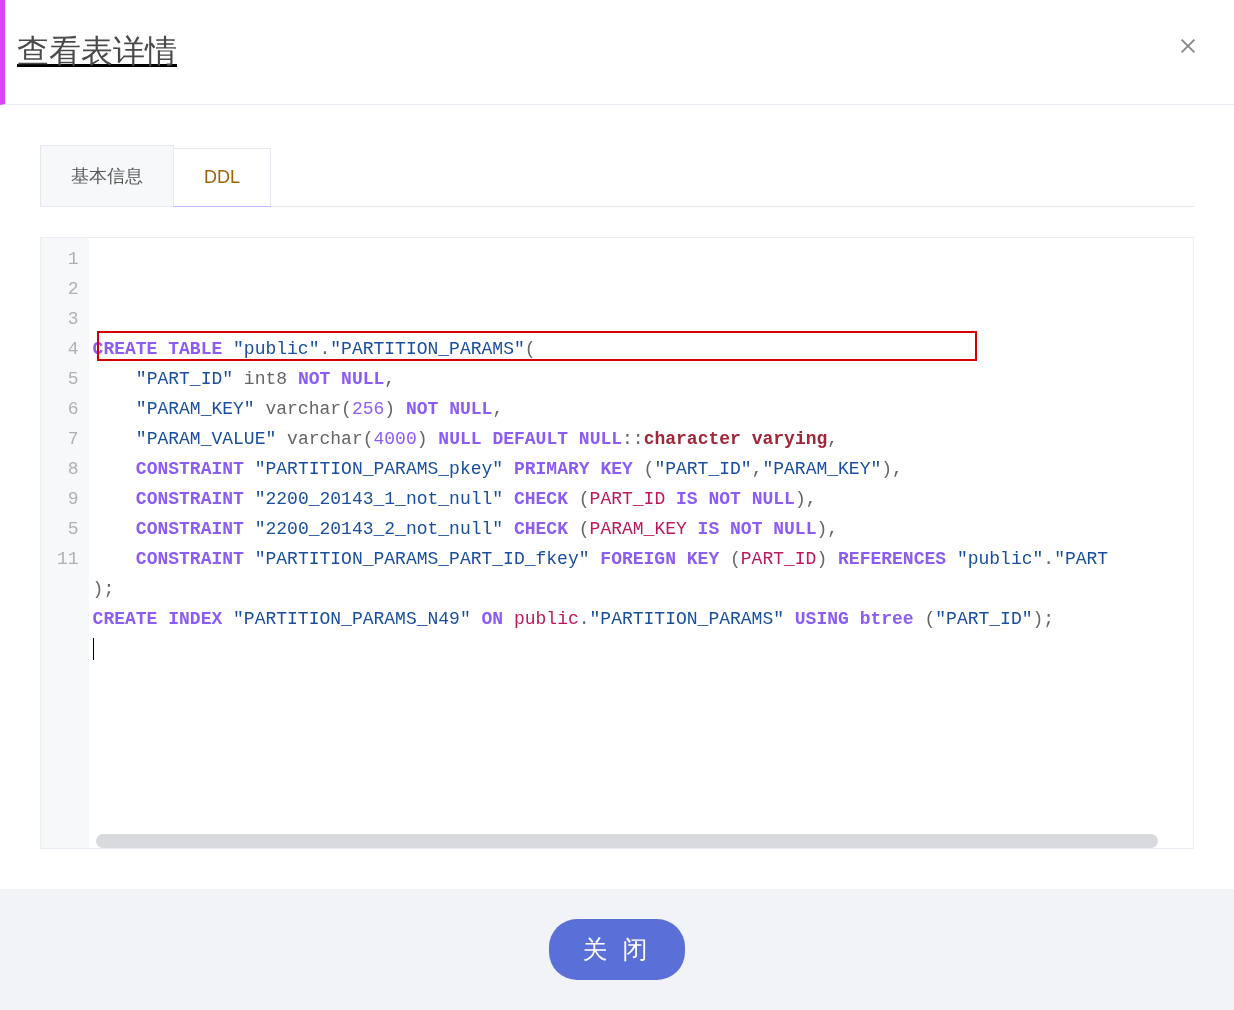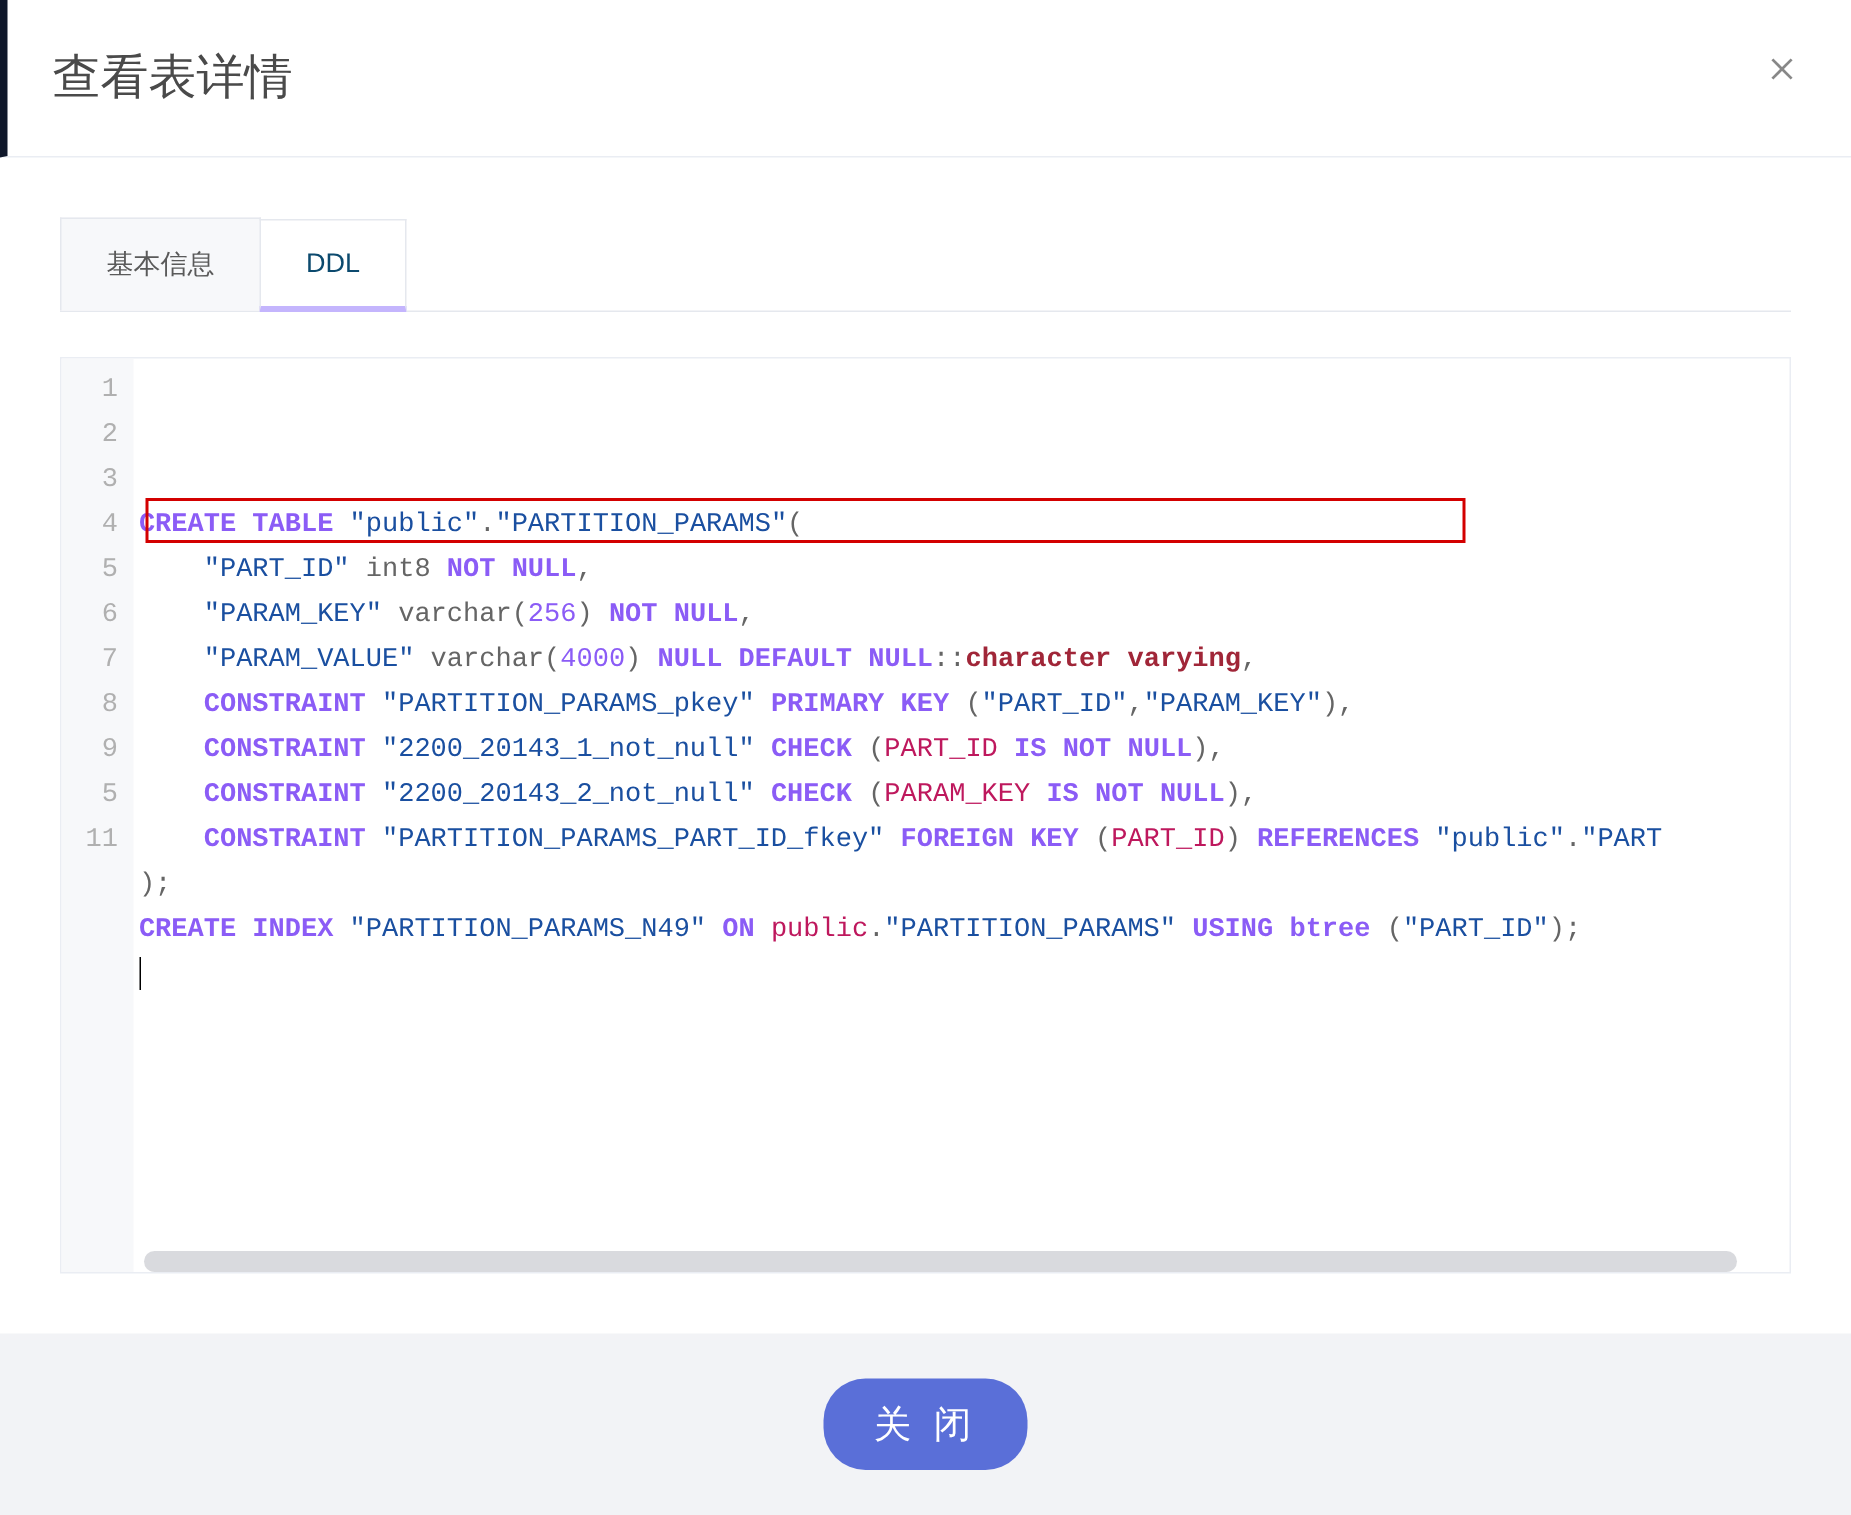--- a/index.html
+++ b/index.html
@@ -6,24 +6,25 @@
     body {
       font-family: -apple-system, BlinkMacSystemFont, "Segoe UI", "PingFang SC", "Microsoft YaHei", sans-serif;
       background: #fff;
       width: 1234px;
       height: 1010px;
       position: relative;
       display: flex;
       flex-direction: column;
     }
     .header {
-      border-left: 5px solid #0f172a;
-      padding: 30px 0 30px 30px;
+      border-left: 5px solid #d946ef;
+      padding: 30px 0 30px 12px;
       position: relative;
       border-bottom: 1px solid #eaedf3;
+      text-decoration: underline;
     }
     .header-title {
       font-size: 32px;
       font-weight: 400;
       color: #4a4a4a;
     }
     .close-icon {
       position: absolute;
       right: 30px;
       top: 30px;
@@ -38,35 +39,36 @@
     .close-icon svg { width: 22px; height: 22px; }
     .content {
       flex: 1;
       padding: 40px;
       display: flex;
       flex-direction: column;
     }
     .tabs {
       display: flex;
       border-bottom: 1px solid #e5e8ee;
+      align-items: flex-end;
     }
     .tab {
       padding: 18px 30px;
       font-size: 18px;
       cursor: pointer;
       background: #f7f8fa;
       border: 1px solid #e5e8ee;
       border-bottom: none;
       color: #5a5a5a;
       margin-right: -1px;
     }
     .tab.active {
       background: #fff;
-      color: #0c4a6e;
-      border-bottom: 4px solid #c4b5fd;
+      color: #a16207;
+      border-bottom: 1px solid #c4b5fd;
       position: relative;
       top: 1px;
     }
     .code-editor {
       margin-top: 30px;
       display: flex;
       border: 1px solid #eaedf3;
       flex: 1;
       overflow: hidden;
       position: relative;

